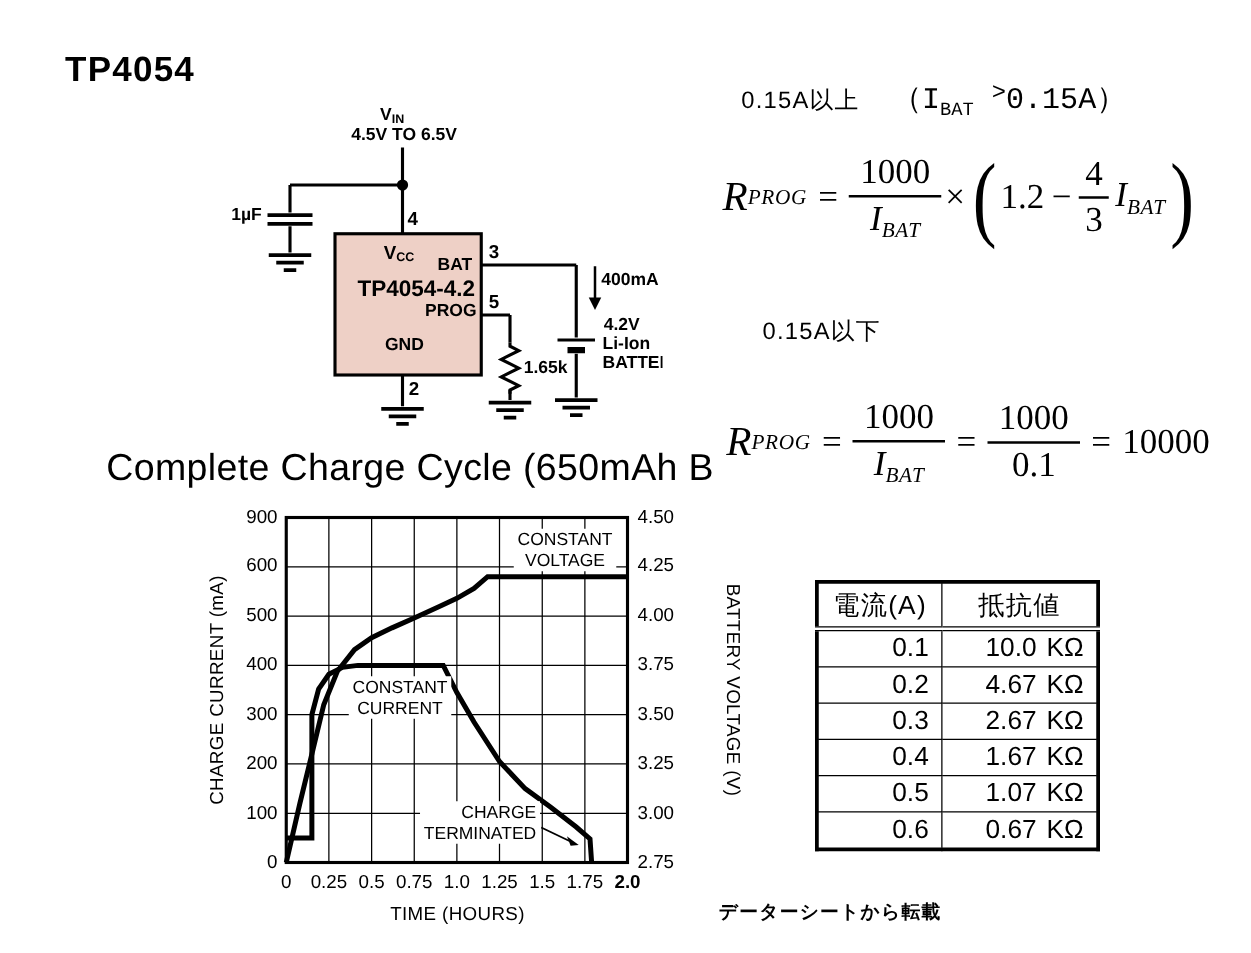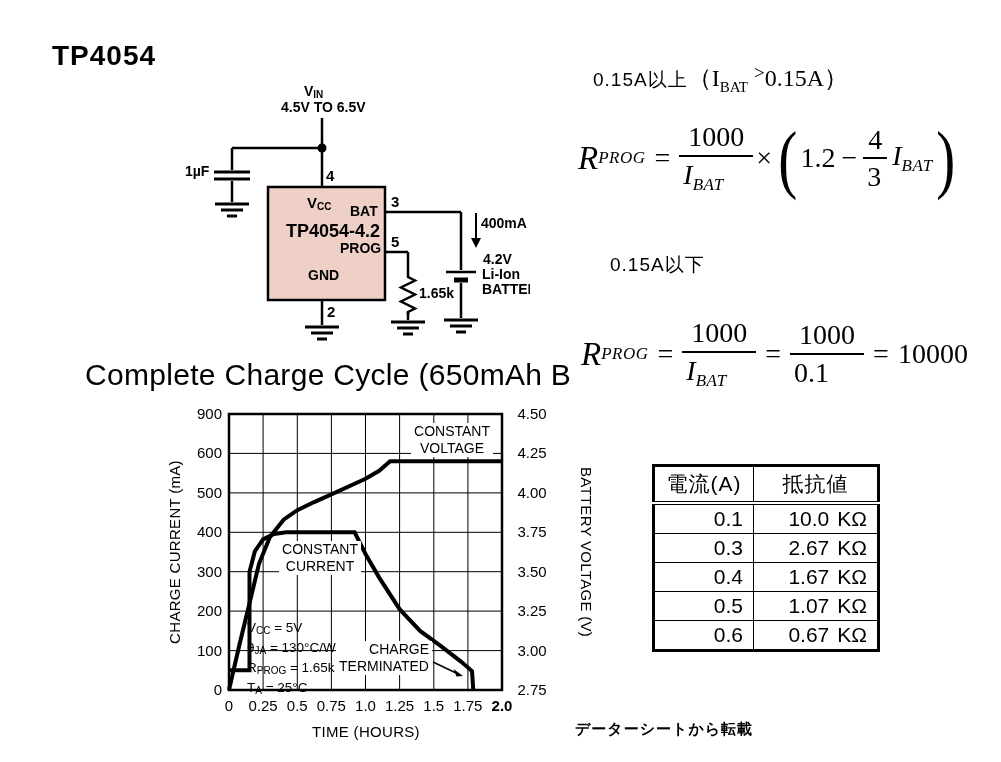--- a/index.html
+++ b/index.html
@@ -16,50 +16,50 @@
   .clab { position:absolute; font-size:14px; font-weight:600; white-space:nowrap; line-height:1; }
   .clab sub { font-size:10px; font-weight:600; vertical-align:-2px; }
   .pin-num { font-size:15px; }
 
   
   #chart-title { left:85px; top:358px; font-size:30px; letter-spacing:0.3px; white-space:nowrap; }
   #chart { left:160px; top:395px; width:440px; height:350px; }
   #chart-svg { position:absolute; left:0; top:0; }
   .tick { position:absolute; font-size:15px; line-height:1.1; white-space:nowrap; }
   .ltick { width:46px; text-align:right; }
-  .rtick { width:44px; text-align:center; }
+  .rtick { width:44px; text-align:left; }
   .xtick { width:44px; text-align:center; }
   .axis-label { position:absolute; font-size:15px; white-space:nowrap; letter-spacing:0.3px; }
   #ylab-left  { transform:translate(-50%,-50%) rotate(-90deg); }
   #ylab-right { transform:translate(-50%,-50%) rotate(90deg); }
   #xlab { transform:translate(-50%,0); }
   .anno { position:absolute; font-size:14px; line-height:17px; text-align:center; background:#fff; padding:0 3px; white-space:nowrap; }
   #anno-cv { left:292px; top:28px;  transform:translateX(-50%); }
   #anno-cc { left:160px; top:146px; transform:translateX(-50%); }
   #anno-ct { left:224px; top:246px; transform:translateX(-50%);text-align:right; }
   #conditions { position:absolute; left:87px; top:224px; font-size:13.5px; line-height:17px; background:transparent; white-space:nowrap; }
   #conditions sub { font-size:10px; vertical-align:-2px; }
 
   
   .jp-cond { position:absolute; font-size:19px; letter-spacing:1px; }
   #cond1 { left:593px; top:62px; }
-  #cond1 .math { font-family:Liberation Serif, serif; font-size:24px; letter-spacing:0; }
+  #cond1 .math { font-family:Liberation Mono, monospace; font-size:24px; letter-spacing:0; margin-left:26px; }
   #cond1 .math .vr { font-style:normal; }
   #cond1 .math sub { font-size:15px; }
   #cond1 .math .op { font-size:19px; vertical-align:7px; }
   #cond2 { left:610px; top:252px; }
 
   .formula { position:absolute; display:flex; align-items:center; font-family:"Liberation Serif",serif; font-size:28px; }
   #formula1 { left:578px; top:112px; height:92px; }
   #formula2 { left:581px; top:308px; height:92px; }
   .formula .vr { font-style:italic; }
   .formula .msub { font-size:17px; font-style:italic; vertical-align:-0.35em; letter-spacing:0.5px; }
   .formula .lhs { font-size:33px; }
   .formula .eq { margin:0 9px; }
-  .frac { display:inline-flex; flex-direction:column; align-items:flex-start; text-align:center; }
+  .frac { display:inline-flex; flex-direction:column; align-items:center; text-align:center; }
   .frac .num { padding:0 9px 2px; border-bottom:2.5px solid #000; }
   .frac .den { padding:2px 4px 0; }
   .frac.small .num { padding:0 5px 1px; border-bottom:2px solid #000; }
   .times { margin:0 3px; }
   .bigp { font-size:76px; font-weight:400; line-height:0.85; transform:scaleX(0.75); }
   .inner { display:flex; align-items:center; }
   .inner .gap { margin:0 6px; }
 
   
   #res-table { left:652px; top:464px; }
@@ -213,26 +213,20 @@
       <div>VOLTAGE</div>
     </div>
     <div class="anno" id="anno-cc">
       <div>CONSTANT</div>
       <div>CURRENT</div>
     </div>
     <div class="anno" id="anno-ct">
       <div>CHARGE</div>
       <div>TERMINATED</div>
     </div>
-    <div id="conditions">
-        <div><span>V</span><sub>CC</sub><span> = 5V</span></div>
-        <div><span>θ</span><sub>JA</sub><span> = 130°C/W</span></div>
-        <div><span>R</span><sub>PROG</sub><span> = 1.65k</span></div>
-        <div><span>T</span><sub>A</sub><span> = 25°C</span></div>
-      </div>
   </div>
 
   <div class="abs jp-cond" id="cond1">
     <span>0.15A以上</span><span class="math"><span>（</span><span class="vr">I</span><sub>BAT</sub> <span class="op">&gt;</span><span>0.15A</span><span>）</span></span>
   </div>
 
   <div class="formula" id="formula1">
     <span class="lhs vr">R</span>
       <span class="msub">PROG</span>
     <span class="eq">=</span>
@@ -280,20 +274,24 @@
           <th>電流(A)</th>
           <th>抵抗値</th>
         </tr>
       </thead>
       <tbody id="res-tbody">
           <tr>
             <td class="cur">0.1</td>
             <td class="res"><span>10.0</span><span class="unit">KΩ</span></td>
           </tr>
           <tr>
+            <td class="cur">0.2</td>
+            <td class="res"><span>4.67</span><span class="unit">KΩ</span></td>
+          </tr>
+          <tr>
             <td class="cur">0.3</td>
             <td class="res"><span>2.67</span><span class="unit">KΩ</span></td>
           </tr>
           <tr>
             <td class="cur">0.4</td>
             <td class="res"><span>1.67</span><span class="unit">KΩ</span></td>
           </tr>
           <tr>
             <td class="cur">0.5</td>
             <td class="res"><span>1.07</span><span class="unit">KΩ</span></td>

